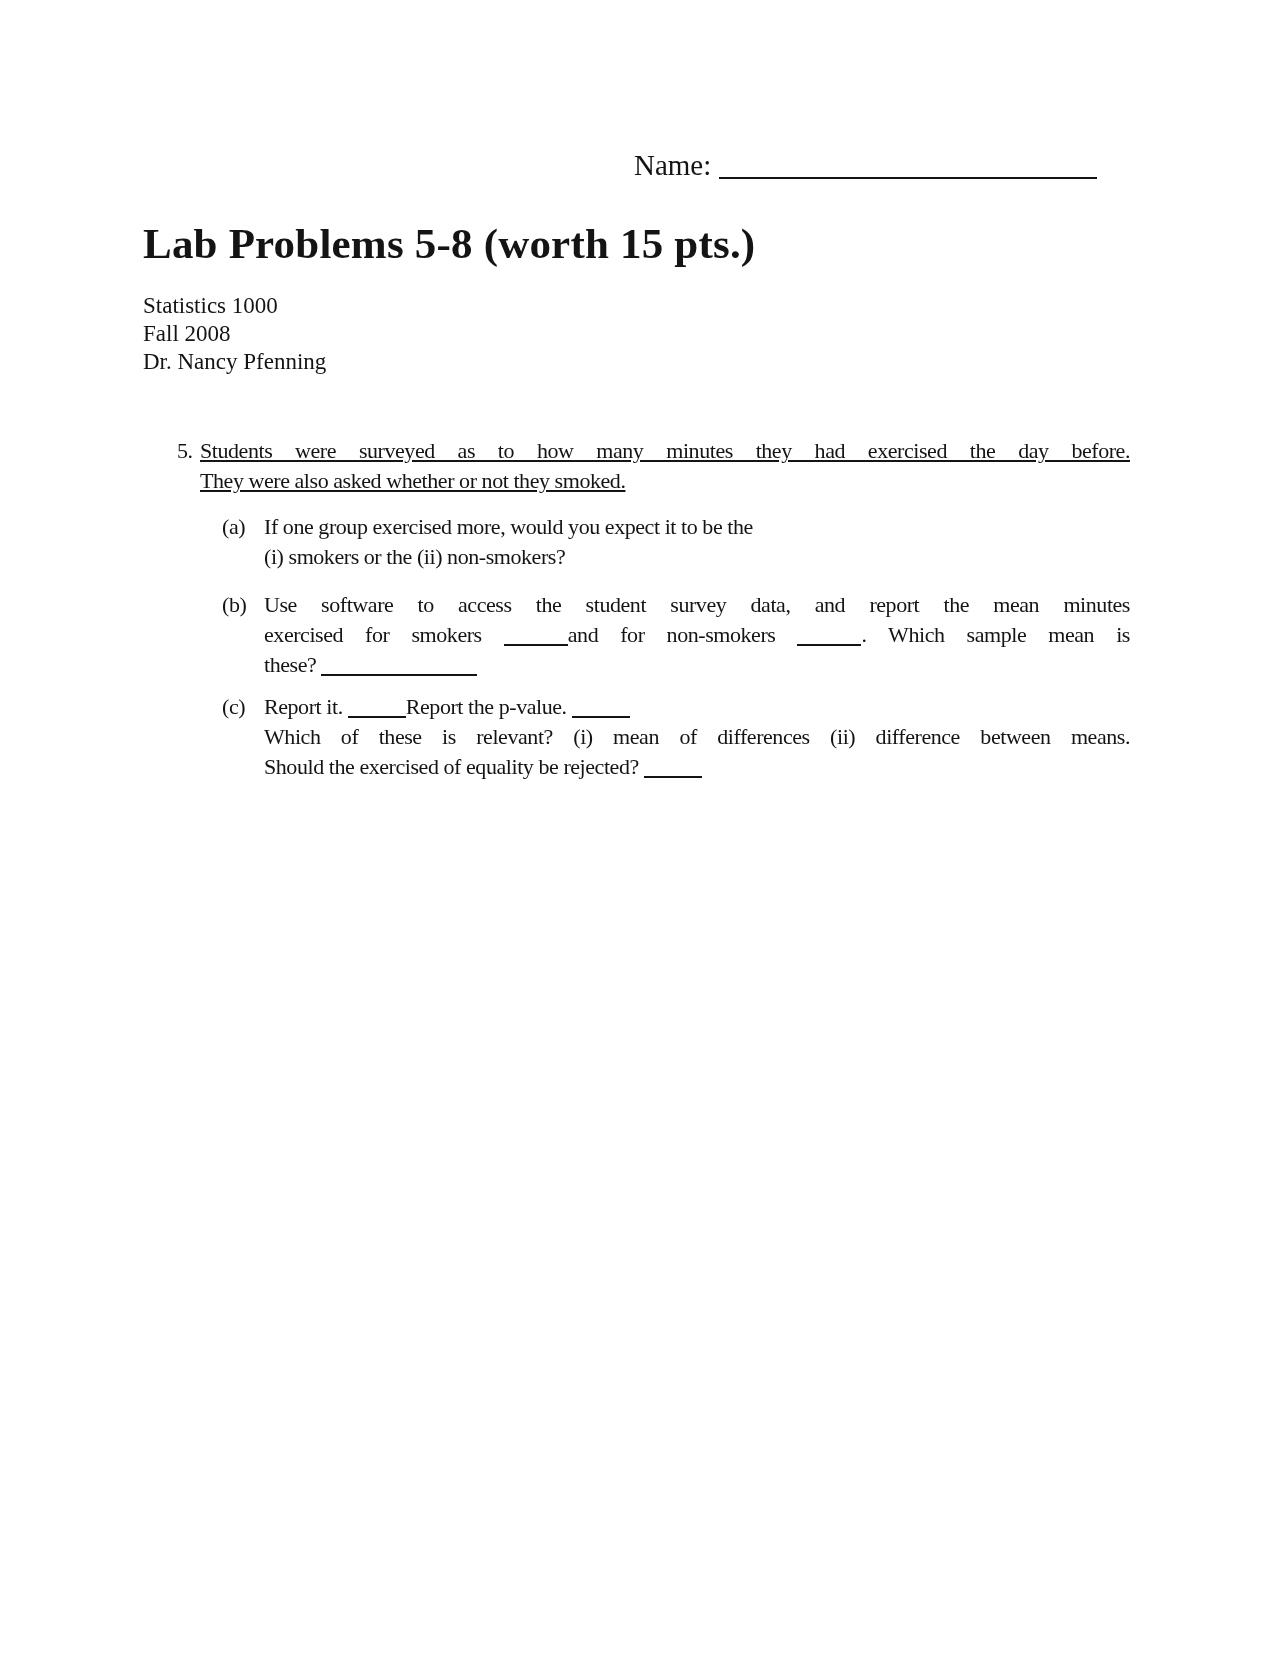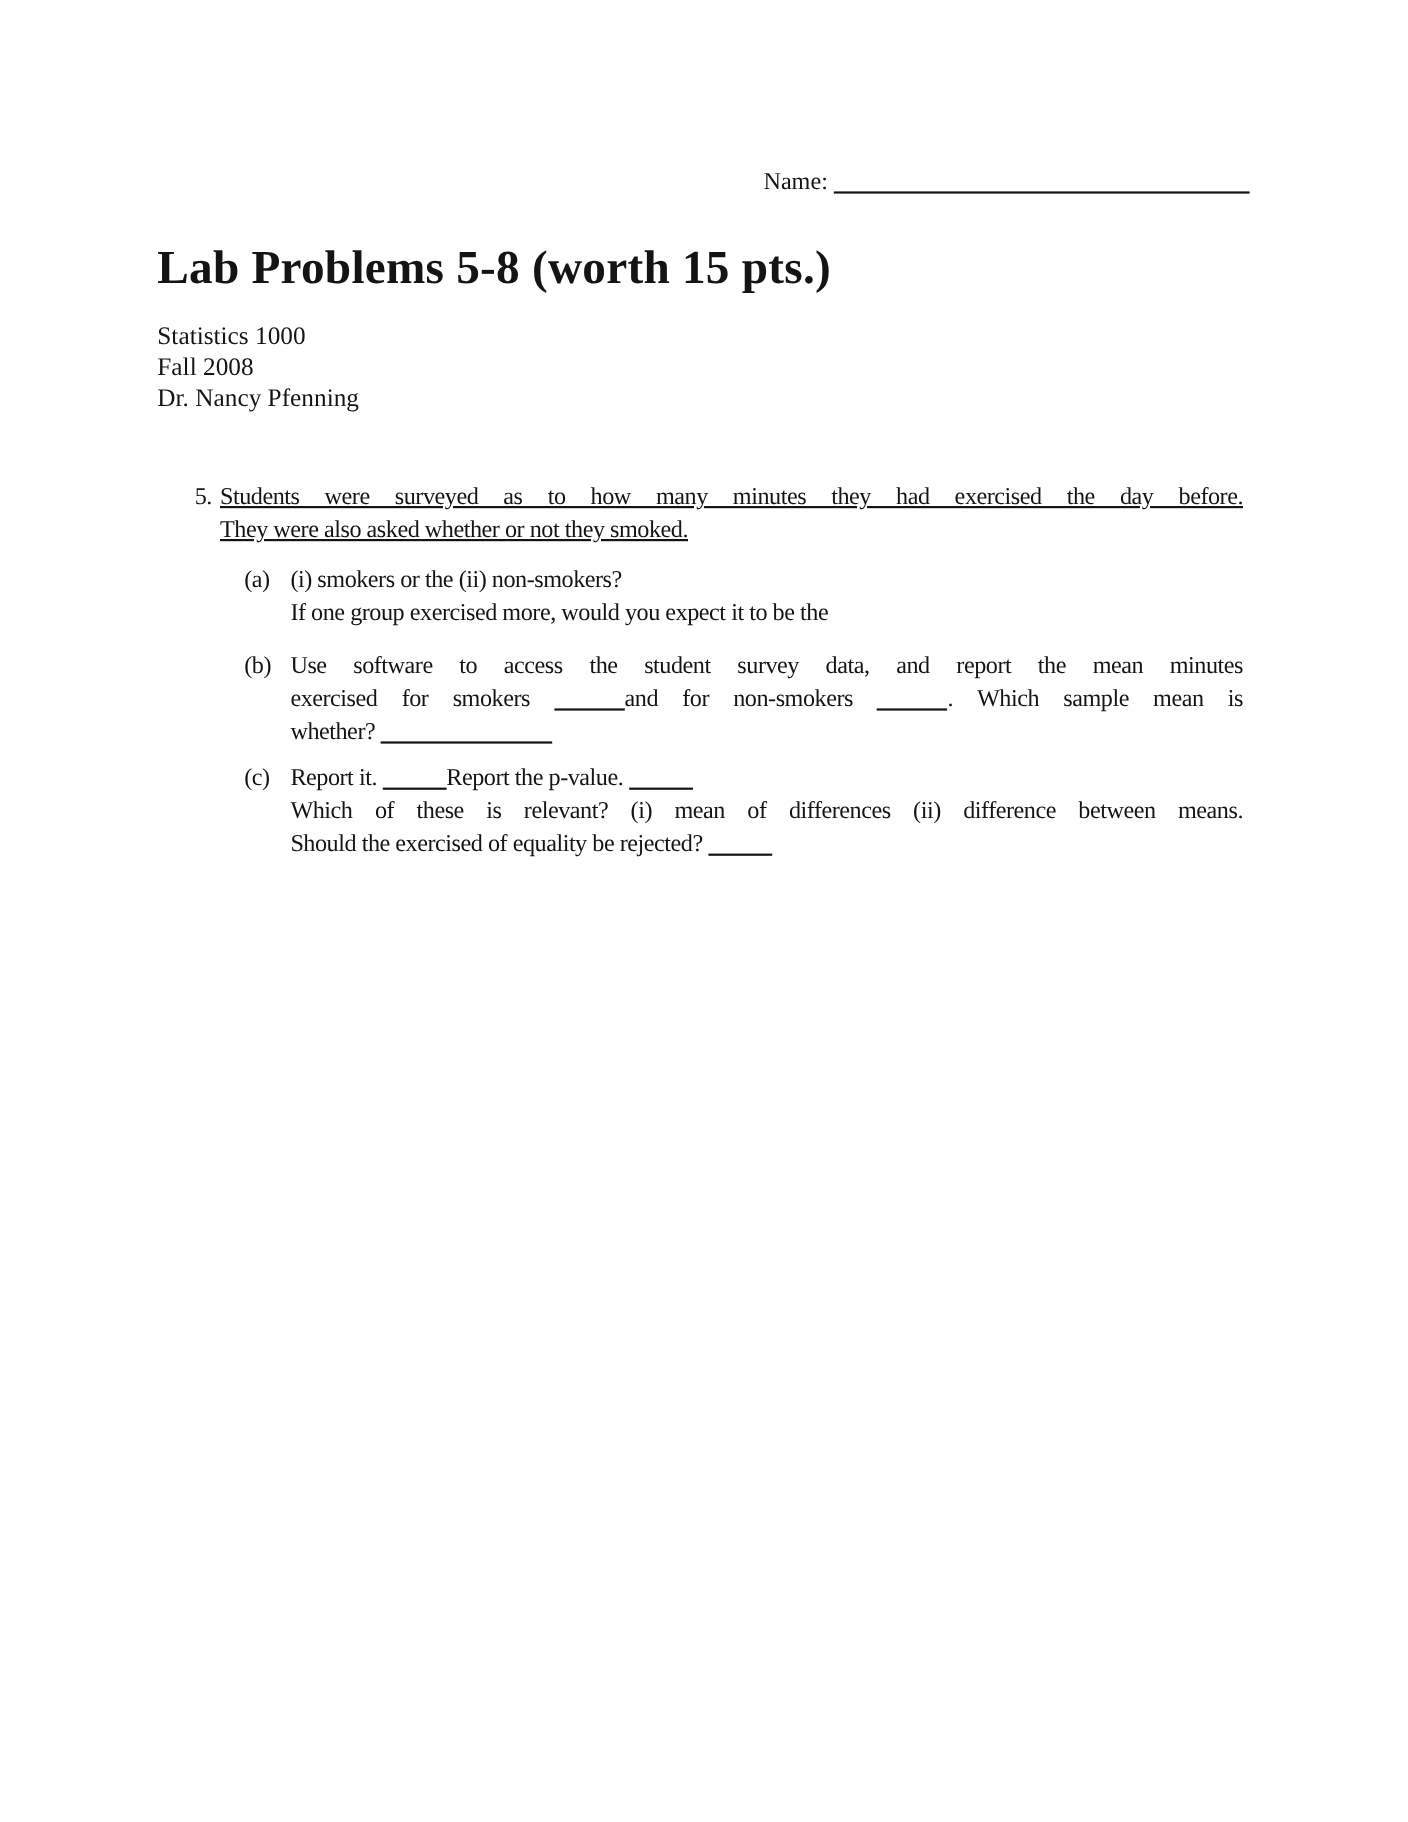--- a/index.html
+++ b/index.html
@@ -7,21 +7,21 @@
     width: 1280px; height: 1656px;
     position: relative;
     background: #ffffff;
     color: #141414;
     font-family: "Liberation Serif", "DejaVu Serif", serif;
     overflow: hidden;
   }
   .abs { position: absolute; }
 
   
-  .name-row { left: 694px; top: 150px; font-size: 22px; line-height: 30px; }
+  .name-row { left: 634px; top: 150px; font-size: 29px; line-height: 30px; }
 
   
   .doc-title {
     left: 143px; top: 222px;
     font-size: 43px; font-weight: bold;
     letter-spacing: 0.2px;
     line-height: 44px;
     white-space: nowrap;
   }
 
@@ -76,31 +76,31 @@
   <span class="item-number">5.</span>
   <div class="item-text">
     <div class="line just">Students were surveyed as to how many minutes they had exercised the day before.</div>
     <div class="line">They were also asked whether or not they smoked.</div>
   </div>
 </div>
 
 <div class="part body-text part-a">
   <span class="part-label">(a)</span>
   <div class="part-text">
+    <div class="line">If one group exercised more, would you expect it to be the</div>
     <div class="line">(i) smokers or the (ii) non-smokers?</div>
-    <div class="line">If one group exercised more, would you expect it to be the</div>
   </div>
 </div>
 
 <div class="part body-text part-b">
   <span class="part-label">(b)</span>
   <div class="part-text">
     <div class="line just">Use software to access the student survey data, and report the mean minutes</div>
     <div class="line just"><span>exercised for smokers</span> <span class="blank w64"></span><span>and for non-smokers</span> <span class="blank w64"></span><span>. Which sample mean is</span></div>
-    <div class="line"><span>whether?</span> <span class="blank w156"></span></div>
+    <div class="line"><span>these?</span> <span class="blank w156"></span></div>
   </div>
 </div>
 
 <div class="part body-text part-c">
   <span class="part-label">(c)</span>
   <div class="part-text">
     <div class="line"><span>Report it.</span> <span class="blank w58"></span><span>Report the p-value.</span> <span class="blank w58"></span></div>
     <div class="line just">Which of these is relevant? (i) mean of differences (ii) difference between means.</div>
     <div class="line"><span>Should the exercised of equality be rejected?</span> <span class="blank w58"></span></div>
   </div>

